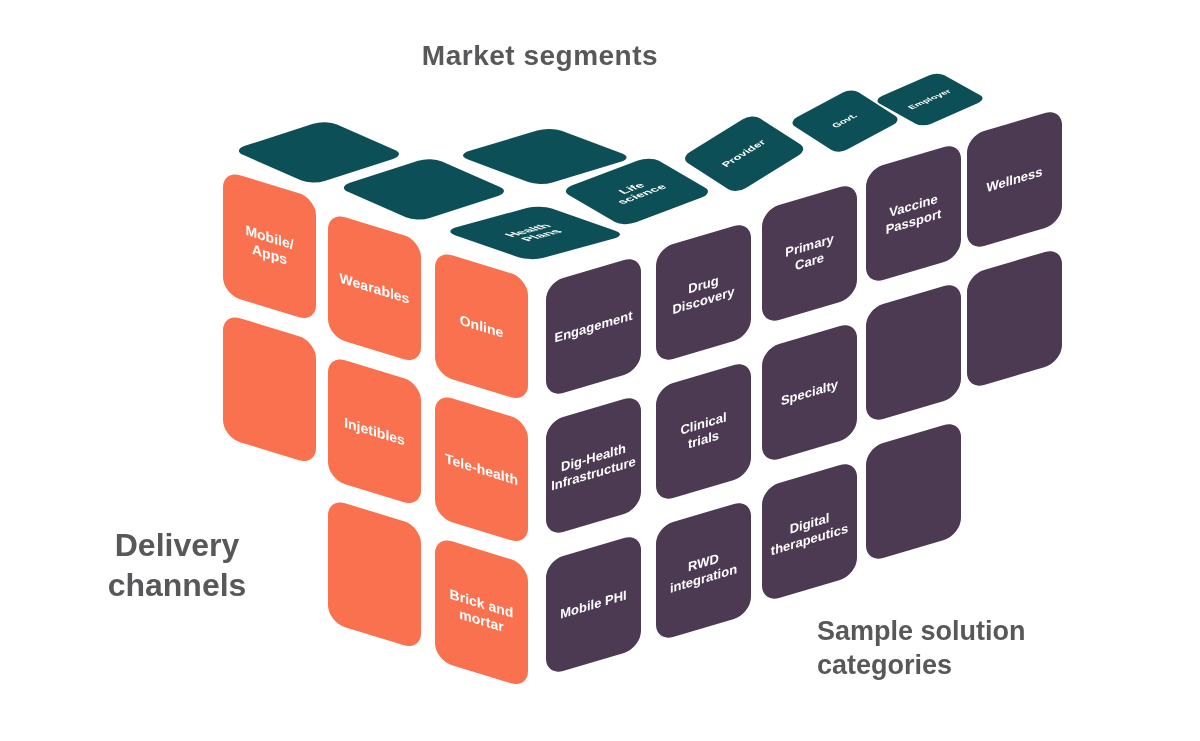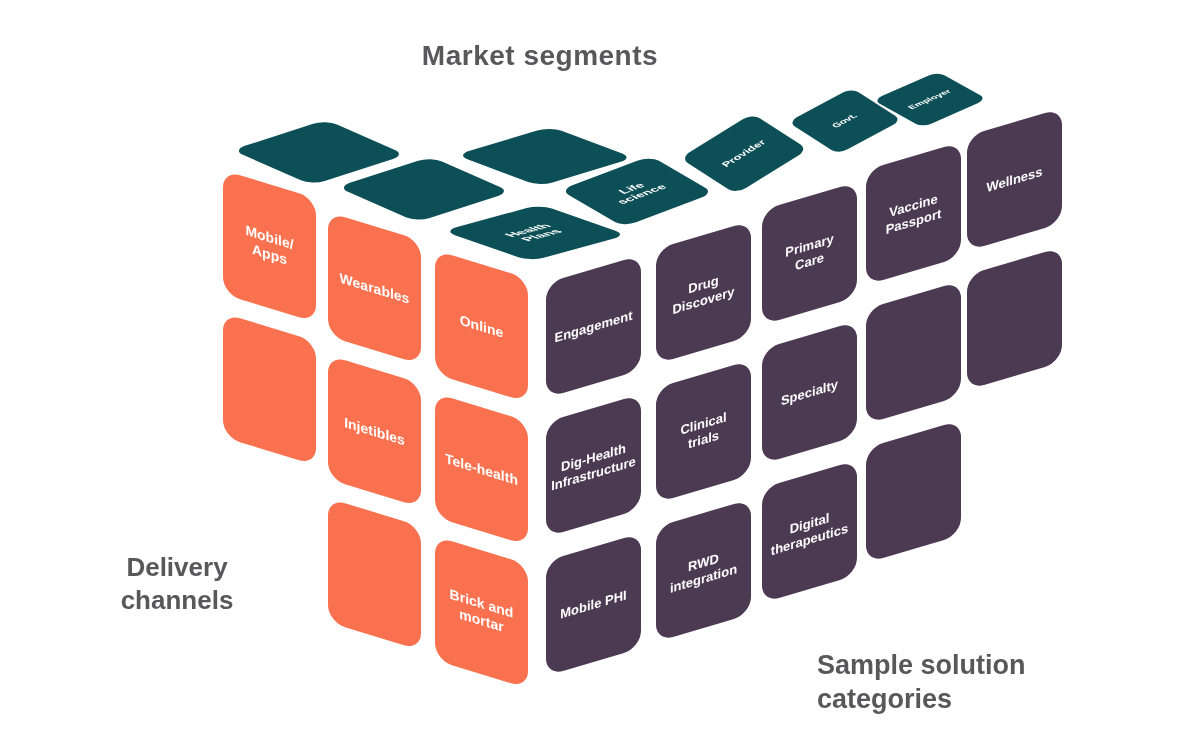--- a/index.html
+++ b/index.html
@@ -29,29 +29,29 @@
   .heading-market {
     left: 380px;
     top: 40px;
     width: 320px;
     font-size: 28px;
     letter-spacing: 0.5px;
     text-align: center;
   }
   .heading-delivery {
     left: 92px;
-    top: 551px;
+    top: 525px;
     width: 170px;
-    font-size: 26px;
+    font-size: 32px;
     line-height: 1.26;
     text-align: center;
   }
   .heading-sample {
     left: 817px;
-    top: 648px;
+    top: 614px;
     width: 300px;
     font-size: 27px;
     line-height: 1.26;
     text-align: left;
   }
   #cube-layer {
     position: absolute;
     inset: 0;
   }
   .tile {

